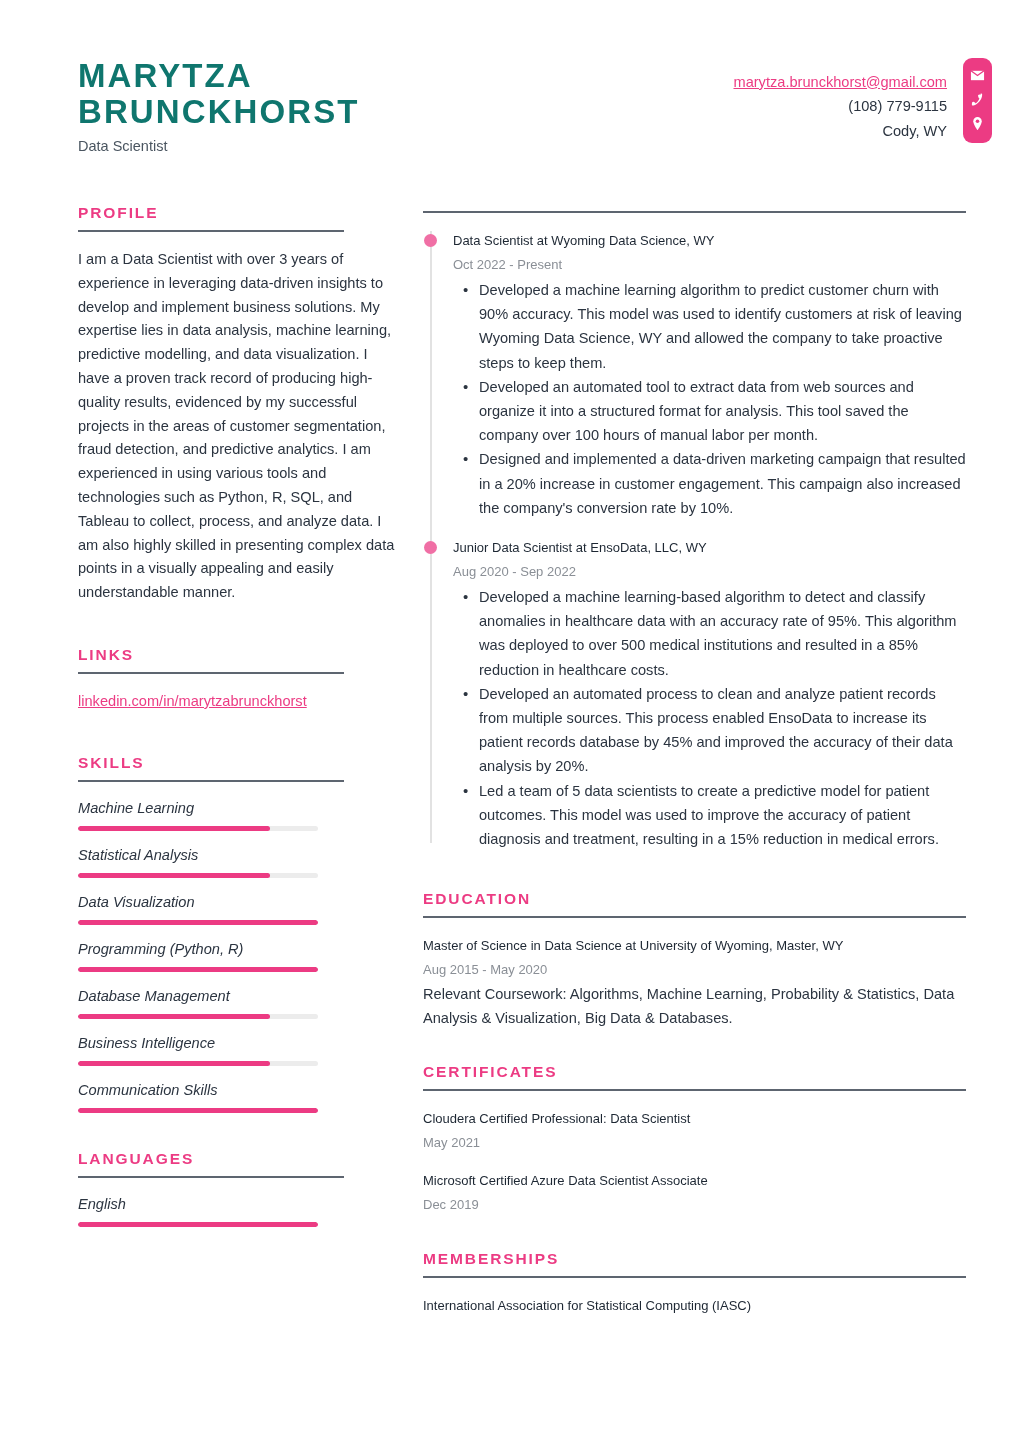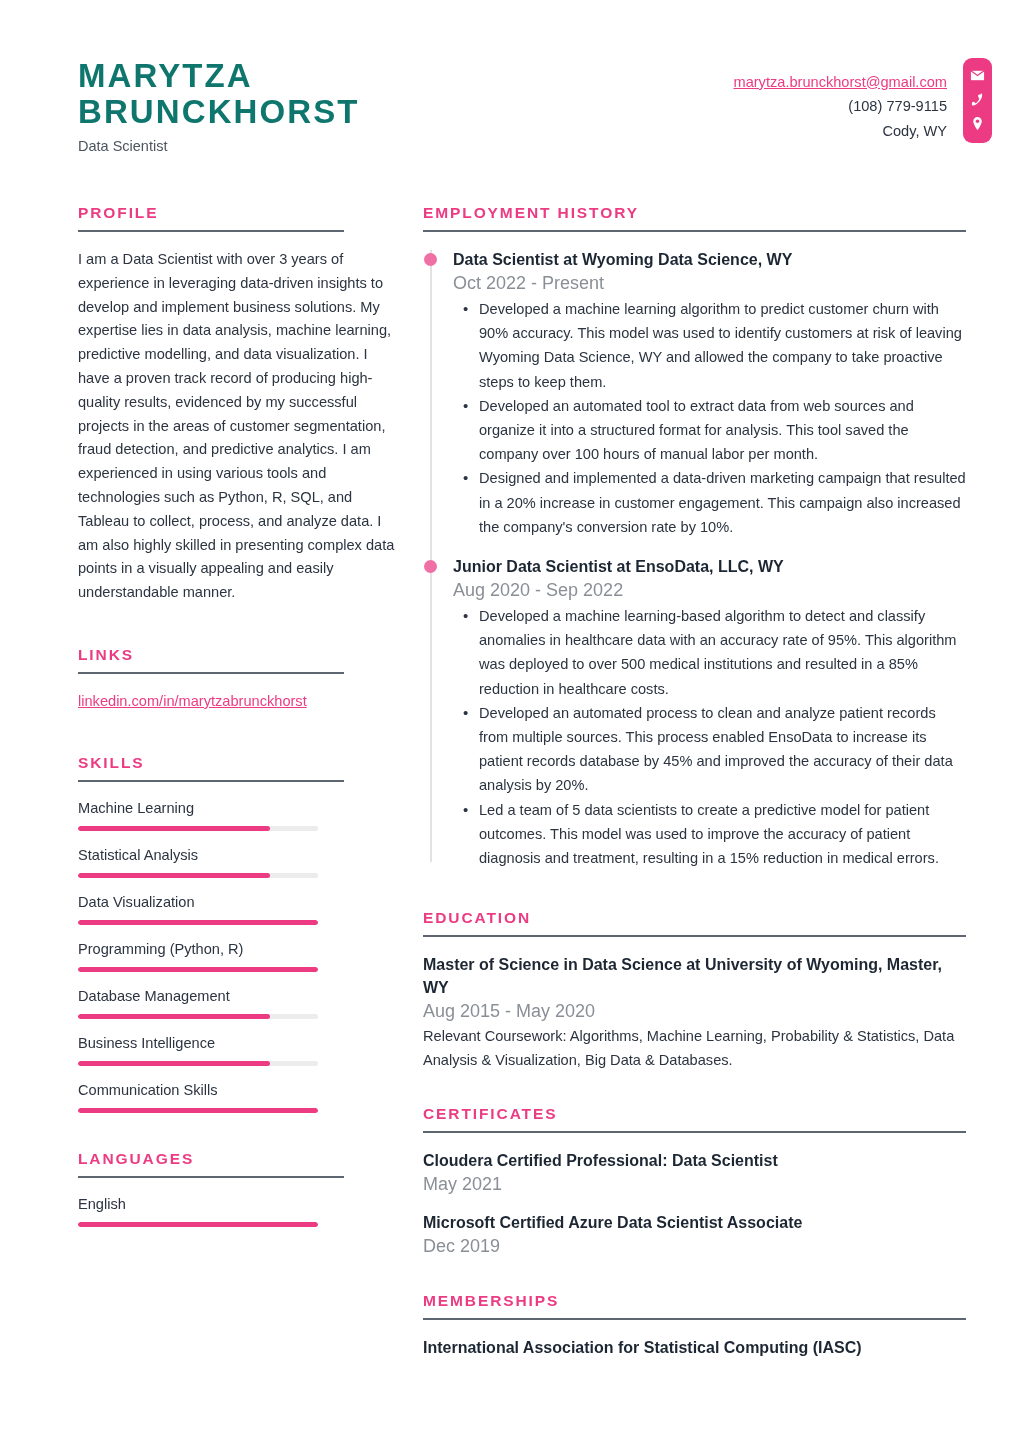--- a/index.html
+++ b/index.html
@@ -127,20 +127,21 @@
   }
 
   
   .skills-block { margin-top: 41px; }
   .skill-row { margin-bottom: 14px; }
   .skill-name {
     font-size: 14.6px;
     line-height: 21px;
     color: #2b3440;
     margin-bottom: 7px;
+    font-style: italic;
   }
   .bar-track {
     width: 240px;
     height: 5px;
     background: #ececec;
     border-radius: 3px;
     overflow: hidden;
   }
   .bar-fill {
     height: 5px;
@@ -170,27 +171,27 @@
   .job-dot {
     position: absolute;
     left: -29px;
     top: 5px;
     width: 13px;
     height: 13px;
     border-radius: 50%;
     background: #f06fa5;
   }
   .entry-title {
-    font-size: 16px;
-    font-weight: bold;
+    font-size: 13px;
+    font-weight: normal;
     color: #1d2733;
     line-height: 23px;
   }
   .entry-date {
-    font-size: 18px;
+    font-size: 13px;
     color: #8a8f96;
     line-height: 21px;
     margin-top: 2px;
   }
   .entry-bullets {
     margin: 3px 0 0 0;
     padding-left: 26px;
     list-style: none;
   }
   .entry-bullets li {
@@ -340,21 +341,20 @@
               </div>
           </div>
         </div>
       </div>
 
     </div>
 
     <div class="col-right">
 
       <div class="section">
-        <div class="section-title">EMPLOYMENT HISTORY</div>
         <div class="section-rule"></div>
 
         <div class="timeline">
 
           <div class="job">
             <div class="job-dot"></div>
             <div class="entry-title">Data Scientist at Wyoming Data Science, WY</div>
             <div class="entry-date">Oct 2022 - Present</div>
             <ul class="entry-bullets">
               <li>Developed a machine learning algorithm to predict customer churn with 90% accuracy. This model was used to identify customers at risk of leaving Wyoming Data Science, WY and allowed the company to take proactive steps to keep them.</li>

